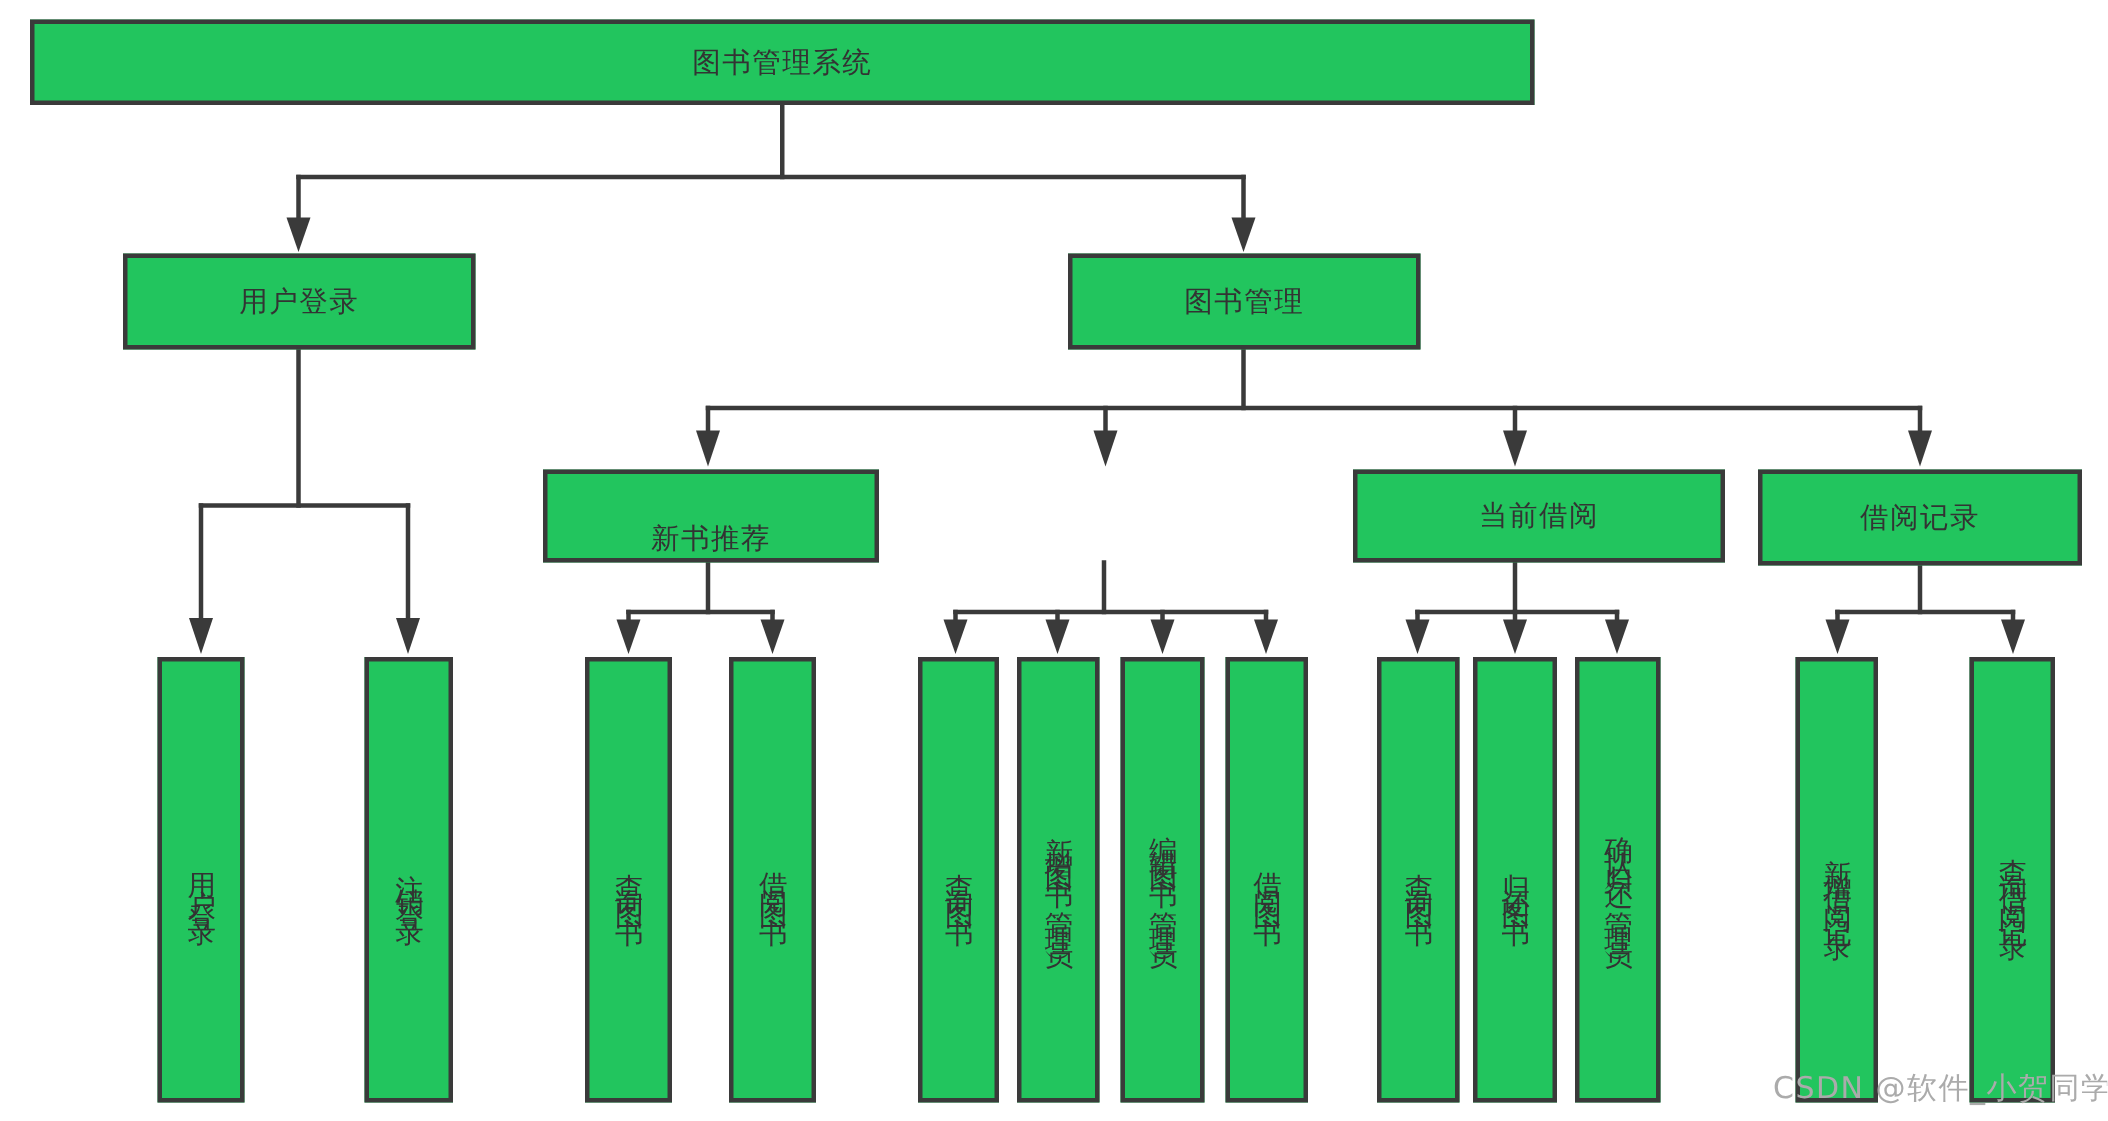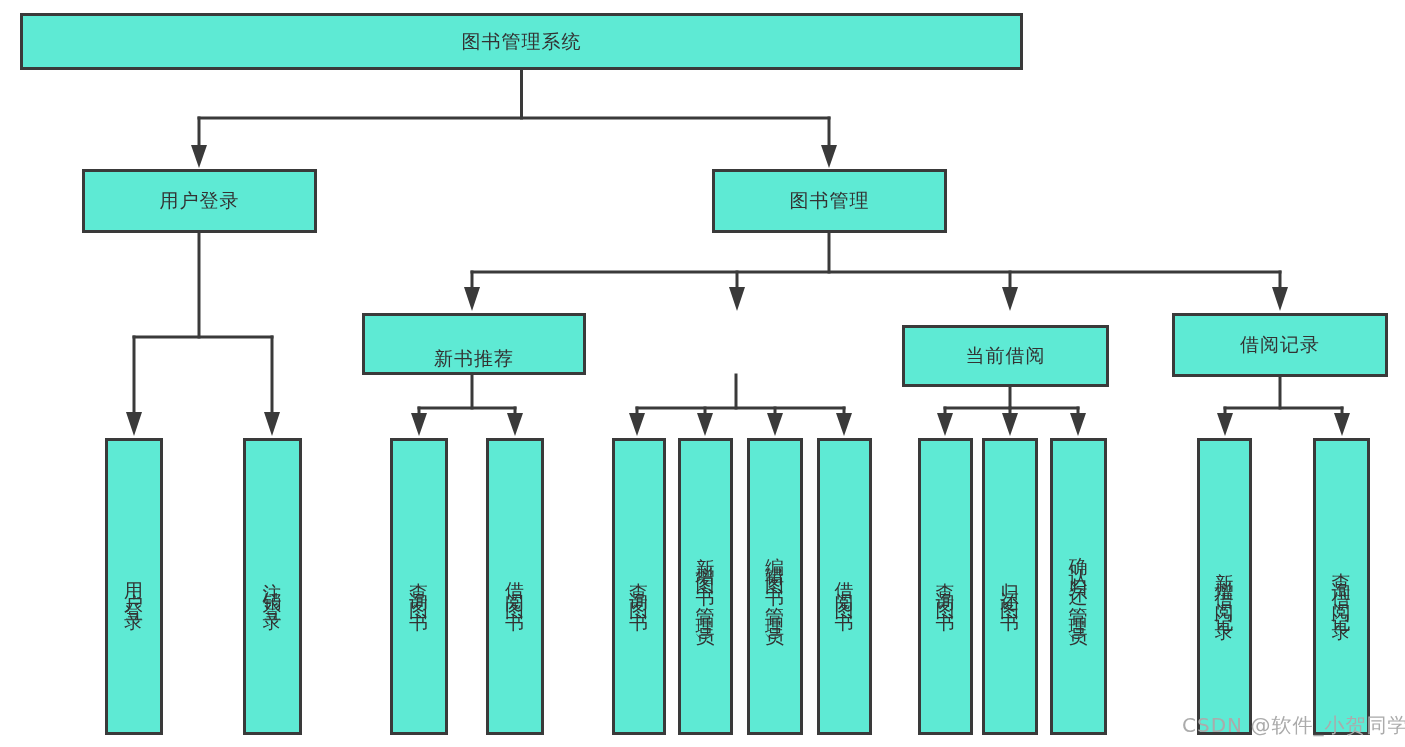--- a/index.html
+++ b/index.html
@@ -20,21 +20,21 @@
     left: 0;
     top: 0;
     width: 1405px;
     height: 747px;
     pointer-events: none;
   }
   .node {
     position: absolute;
     box-sizing: border-box;
     border: 3px solid #3a3a3a;
-    background: #5eead4;
+    background: #22c55e;
     display: flex;
     align-items: center;
     justify-content: center;
     z-index: 2;
   }
   .h-label {
     font-size: 19px;
     color: #333333;
     letter-spacing: 1px;
     white-space: nowrap;
@@ -139,21 +139,21 @@
   <div class="node" style="left:82px; top:169px; width:235px; height:64px;">
     <span class="h-label">用户登录</span>
   </div>
   <div class="node" style="left:712px; top:169px; width:235px; height:64px;">
     <span class="h-label">图书管理</span>
   </div>
 
   <div class="node" style="left:362px; top:313px; width:224px; height:62px;align-items:flex-end;">
     <span class="h-label">新书推荐</span>
   </div>
-  <div class="node" style="left:902px; top:325px; width:207px; height:62px;text-align:center;">
+  <div class="node" style="left:902px; top:313px; width:248px; height:62px;text-align:center;">
     <span class="h-label">当前借阅</span>
   </div>
   <div class="node" style="left:1172px; top:313px; width:216px; height:64px;">
     <span class="h-label">借阅记录</span>
   </div>
 
   <div class="node leaf" style="left:105px; width:58px;">
     <span class="v-label">用户登录</span>
   </div>
   <div class="node leaf" style="left:243px; width:59px;">

